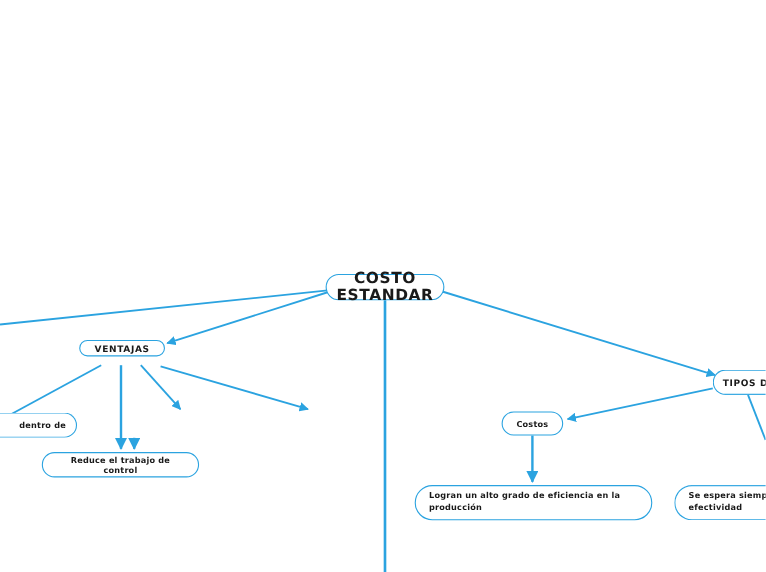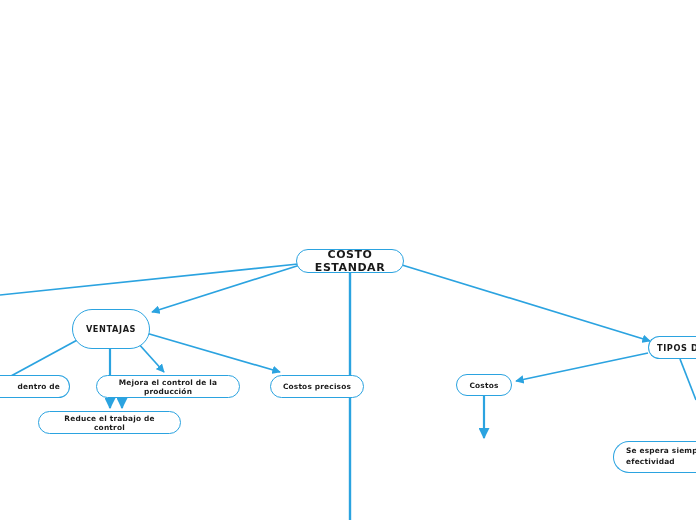--- a/index.html
+++ b/index.html
@@ -46,28 +46,28 @@
     display: block;
     width: 100%;
   }
   .node.center-txt .txt { text-align: center; }
   .node.left-txt  .txt { text-align: left; }
 
   
   #node-root {
     left: 296px; top: 249px;
     width: 108px; height: 24px;
-    font-size: 11px;
+    font-size: 14px;
     padding: 0 6px;
     letter-spacing: 0.55px;
   }
   
   #node-ventajas {
     left: 72px; top: 309px;
-    width: 78px; height: 40px;
+    width: 78px; height: 15px;
     font-size: 8.2px;
     padding: 0 6px;
     letter-spacing: 0.6px;
   }
   #node-tipos {
     left: 648px; top: 336px;
     width: 90px; height: 23px;
     font-size: 8.2px;
     padding: 0 8px;
     letter-spacing: 0.6px;
@@ -181,34 +181,31 @@
   </div>
 
   <div class="node left-txt" id="node-tipos">
     <span class="txt">TIPOS D</span>
   </div>
 
   <div class="node" id="node-dentro">
     <span class="txt">dentro de</span>
   </div>
 
-  <div class="node center-txt" id="node-mejora">
-    <span class="txt">Mejora el control de la producción</span>
-  </div>
-
-  <div class="node center-txt" id="node-costos">
-    <span class="txt">Costos precisos</span>
-  </div>
+
 
   <div class="node center-txt" id="node-reduce">
     <span class="txt">Reduce el trabajo de control</span>
   </div>
 
   <div class="node center-txt" id="node-reales">
     <span class="txt">Costos</span>
   </div>
 
+  <div class="node left-txt" id="node-logran">
+    <span class="txt">Logran un alto grado de eficiencia en la producción</span>
+  </div>
 
   <div class="node left-txt" id="node-espera">
     <span class="txt">Se espera siemp efectividad</span>
   </div>
 
 </div>
 
 </body></html>

